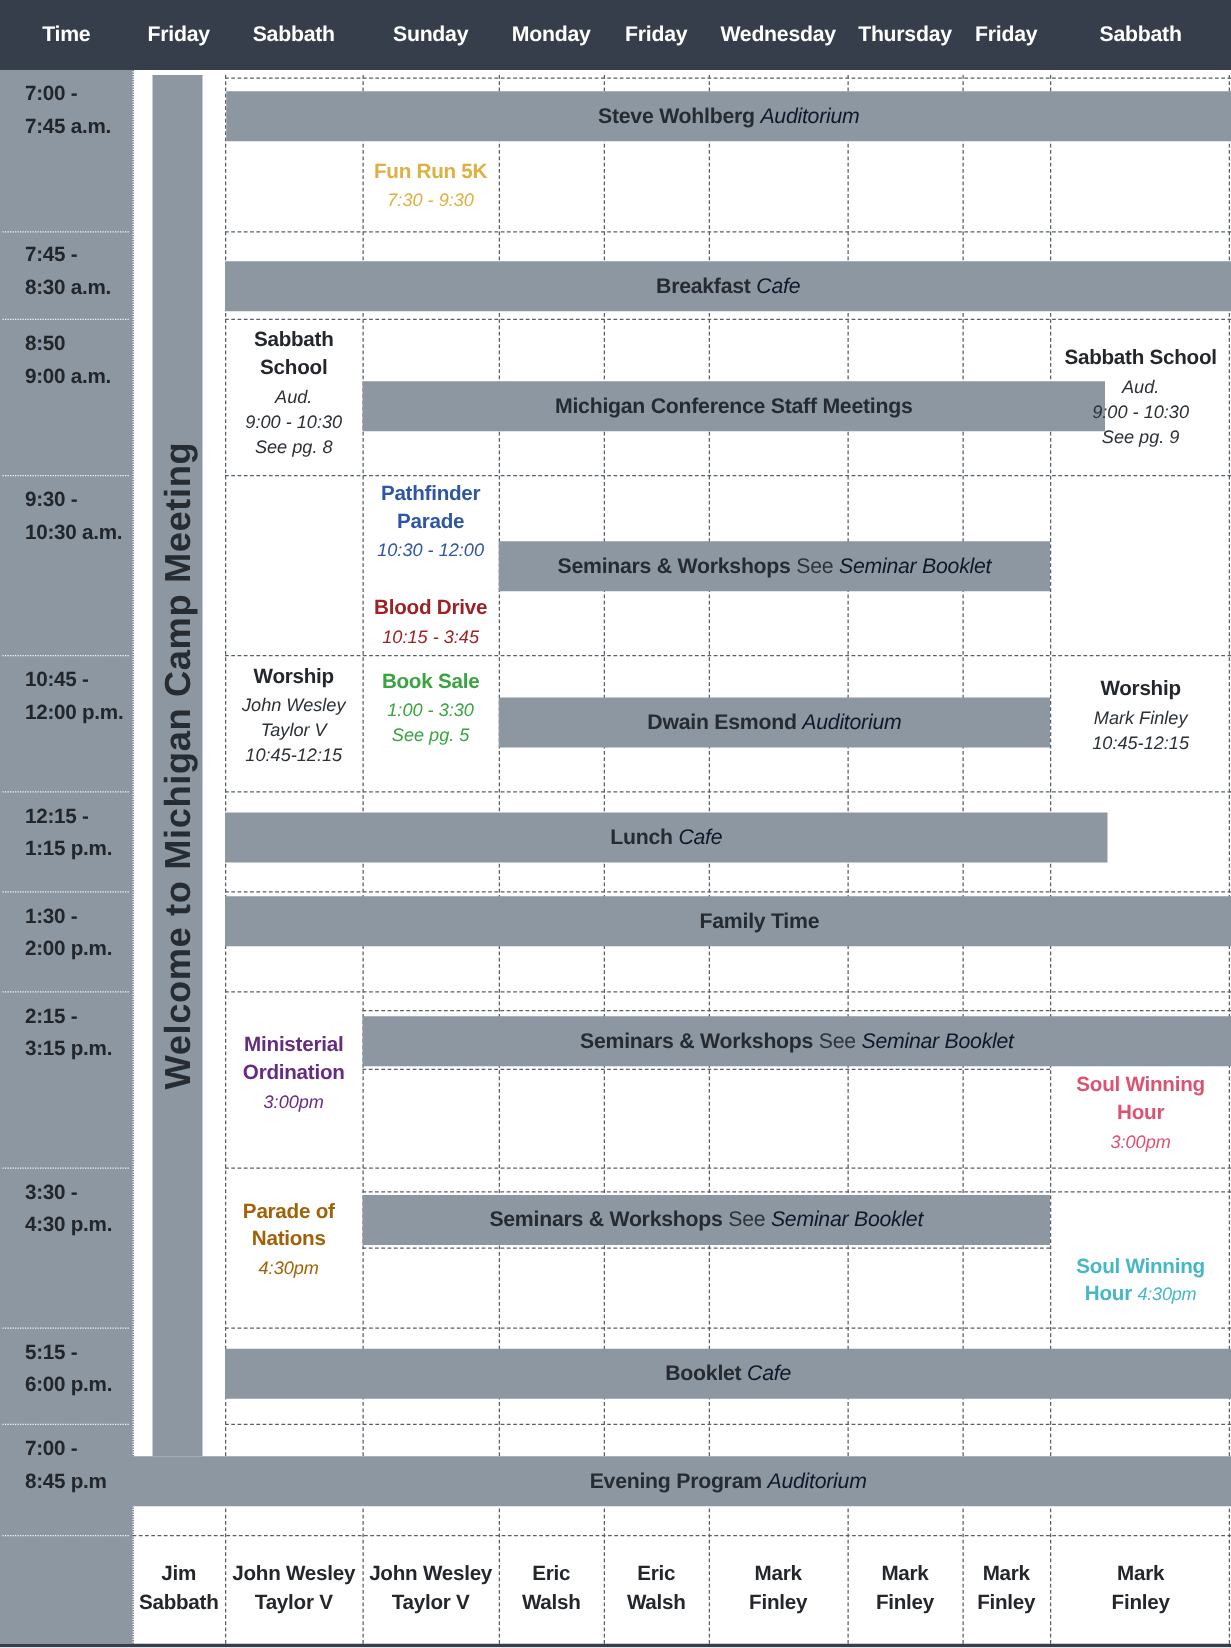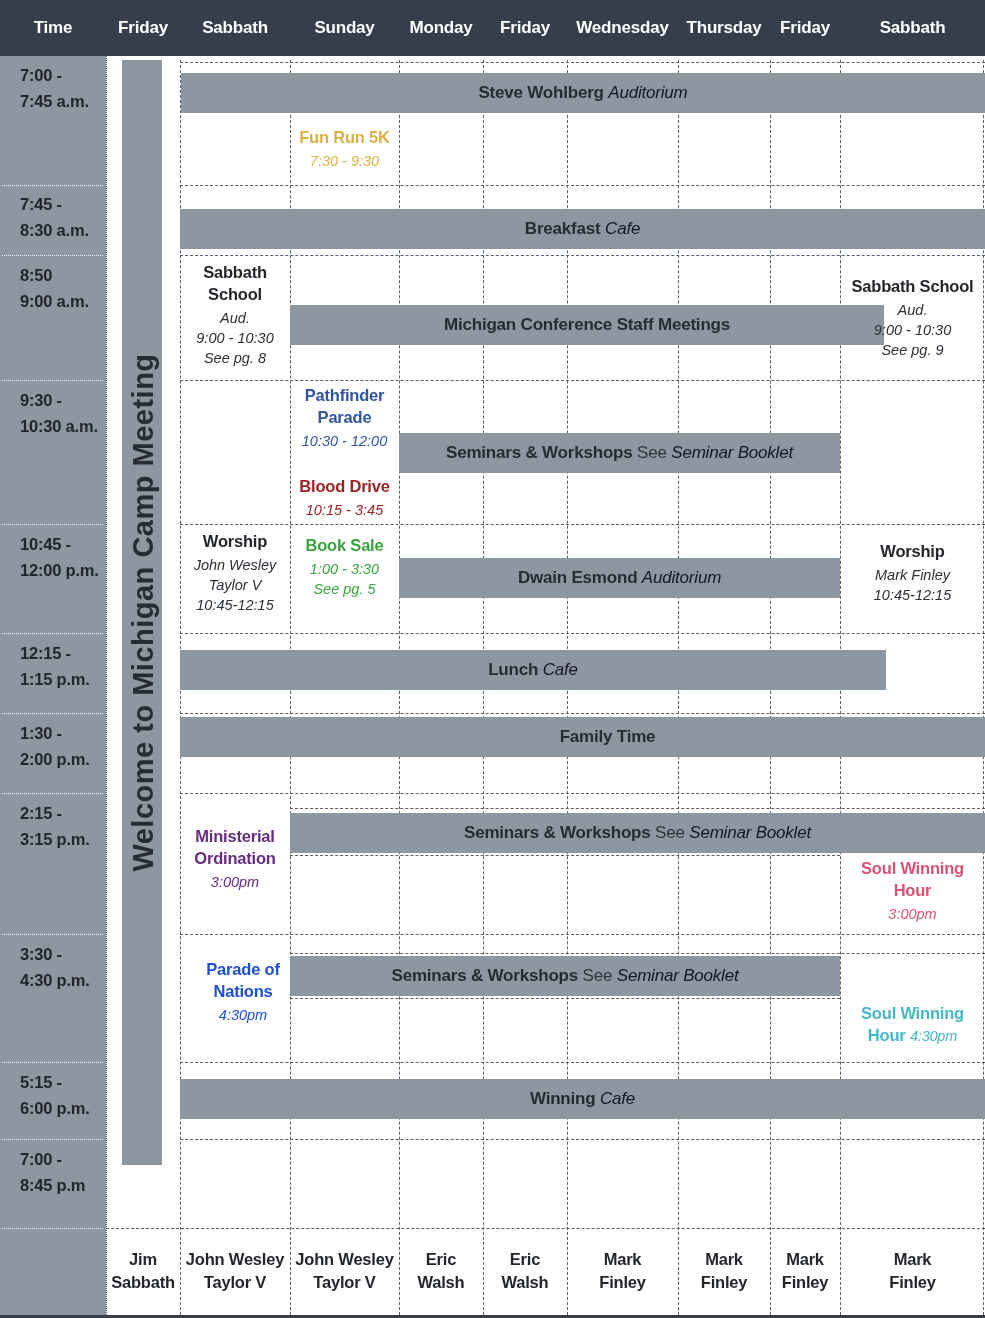--- a/index.html
+++ b/index.html
@@ -149,21 +149,26 @@
   <div class="banner" style="left:180px;top:717px;width:855px">
     <b>Family Time</b>
   </div>
   <div class="banner" style="left:290px;top:813px;width:695px">
     <b>Seminars &amp; Workshops</b>&nbsp;<span class="see">See</span>&nbsp;<span class="it">Seminar Booklet</span>
   </div>
   <div class="banner" style="left:290px;top:956px;width:550px">
     <b>Seminars &amp; Workshops</b>&nbsp;<span class="see">See</span>&nbsp;<span class="it">Seminar Booklet</span>
   </div>
   <div class="banner" style="left:180px;top:1079px;width:805px">
-    <b>Winning</b>&nbsp;<span class="it">Cafe</span>
+    <b>Booklet</b>&nbsp;<span class="it">Cafe</span>
+  </div>
+  <div class="banner" style="left:0;top:1165px;width:985px">
+    <div class="inner">
+      <b>Evening Program</b>&nbsp;<span class="it">Auditorium</span>
+    </div>
   </div>
 
   <div class="ev" style="left: 290px; top: 127px; width: 109px; color: rgb(221, 176, 66);">
     <div class="t">Fun Run 5K</div>
     <div class="d">7:30 - 9:30</div>
   </div>
 
   <div class="ev dark" style="left:180px;top:262px;width:110px">
     <div class="t">Sabbath School</div>
     <div class="d">Aud.
@@ -213,21 +218,21 @@
 Ordination</div>
     <div class="d">3:00pm</div>
   </div>
 
   <div class="ev" style="left: 840px; top: 858px; width: 145px; color: rgb(220, 82, 114);">
     <div class="t">Soul Winning
 Hour</div>
     <div class="d">3:00pm</div>
   </div>
 
-  <div class="ev" style="left: 188px; top: 959px; width: 110px; color: #1d4ed8;">
+  <div class="ev" style="left: 176px; top: 959px; width: 110px; color: #a16207;">
     <div class="t">Parade of
 Nations</div>
     <div class="d">4:30pm</div>
   </div>
 
   <div class="ev" style="left: 840px; top: 1003px; width: 145px; color: rgb(69, 183, 199);">
     <div class="t">Soul Winning</div>
     <div class="t"><span class="t2line">Hour</span> <span class="t2line" style="font-weight:400;font-style:italic;font-size:14.5px">4:30pm</span></div>
   </div>
 

